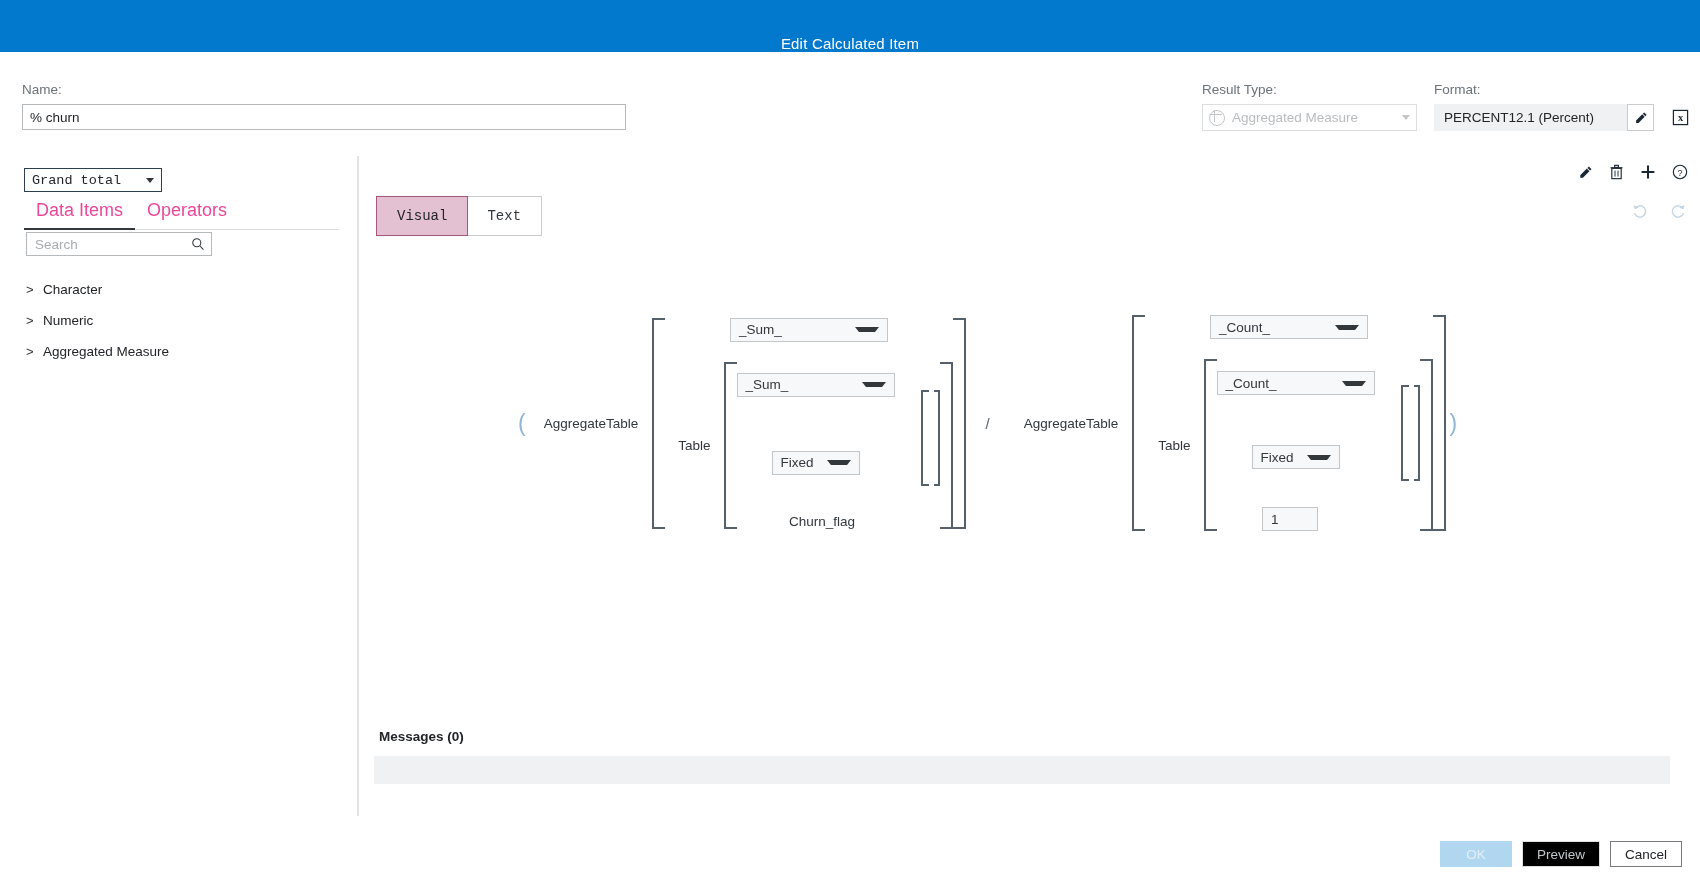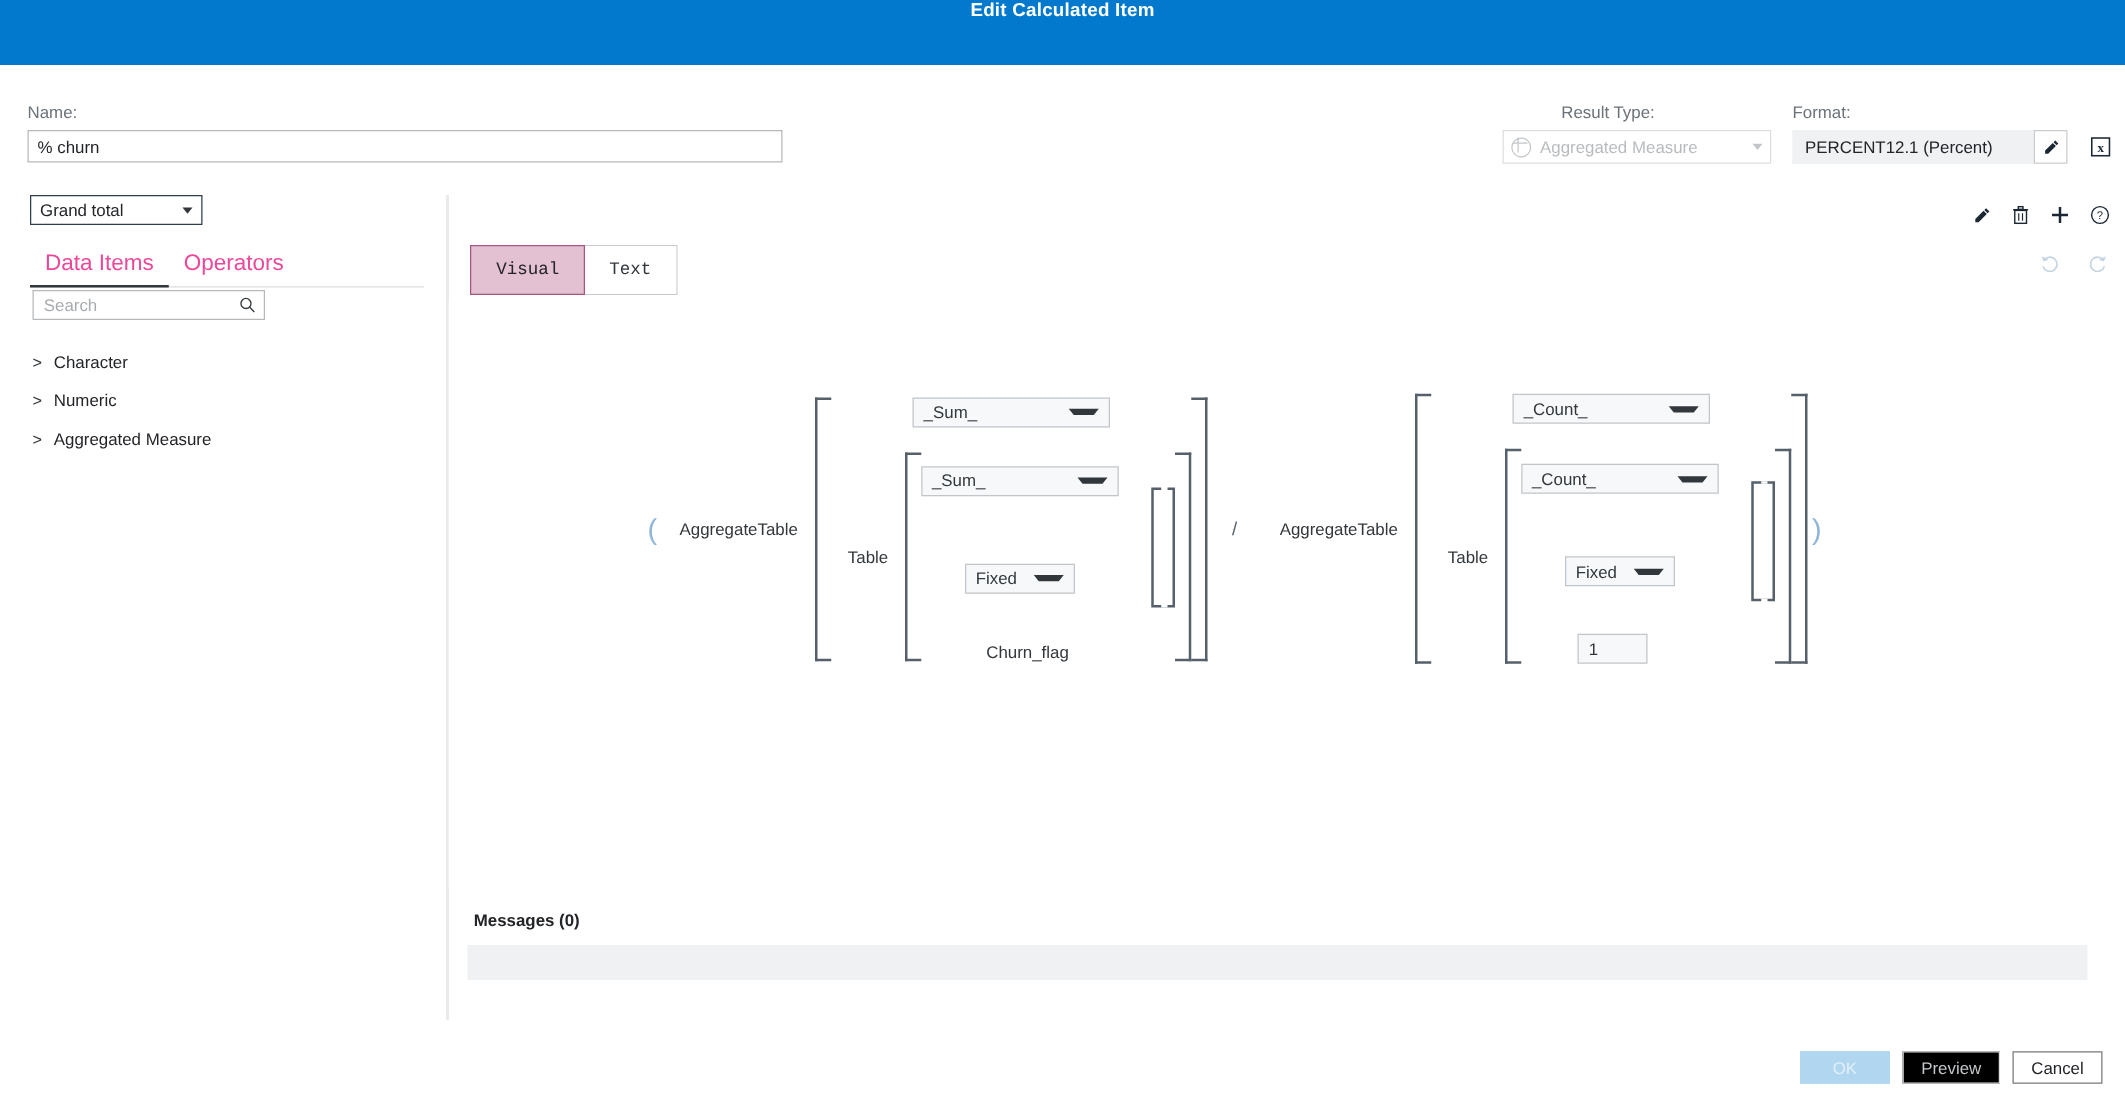--- a/index.html
+++ b/index.html
@@ -17,24 +17,24 @@
     overflow: hidden;
     position: relative;
   }
 
   
   .titlebar {
     height: 52px;
     background: #0379cd;
     color: #ffffff;
     display: flex;
-    align-items: flex-start;
+    align-items: flex-end;
     justify-content: center;
     font-size: 15px;
-    font-weight: bold;
+    font-weight: normal;
     letter-spacing: .2px;
   }
 
   
   .topform {
     position: relative;
     height: 104px;
   }
   .fieldlabel {
     color: #6b7279;
@@ -59,21 +59,21 @@
     padding: 0 7px;
     outline: none;
   }
 
   .result-block {
     position: absolute;
     left: 1202px;
     top: 30px;
     width: 215px;
   }
-  .result-block .fieldlabel { display: block; margin-bottom: 7px; margin-left: 47px; }
+  .result-block .fieldlabel { display: block; margin-bottom: 7px; }
   .disabled-select {
     box-sizing: border-box;
     width: 100%;
     height: 27px;
     border: 1px solid #dcdee0;
     background: #ffffff;
     color: #b9bcbf;
     font-size: 13.5px;
     display: flex;
     align-items: center;
@@ -154,29 +154,30 @@
     left: 0;
     top: 156px;
     width: 358px;
     height: 660px;
     border-right: 1px solid #e2e4e6;
     box-sizing: border-box;
   }
   .scope-select {
     box-sizing: border-box;
     position: absolute;
-    left: 24px; top: 0;
+    left: 24px; top: 12px;
     width: 138px; height: 24px;
     border: 1px solid #2c3e50;
     background: #ffffff;
     display: flex;
     align-items: center;
     padding: 0 7px;
     font-size: 13.5px;
     cursor: pointer;
+    font-family: Liberation Mono, monospace;
   }
   .scope-select .caret { margin-left: auto; }
 
   .tabs {
     position: absolute;
     left: 24px; top: 40px;
     width: 315px;
     border-bottom: 1px solid #dcdee0;
     display: flex;
     gap: 0;

